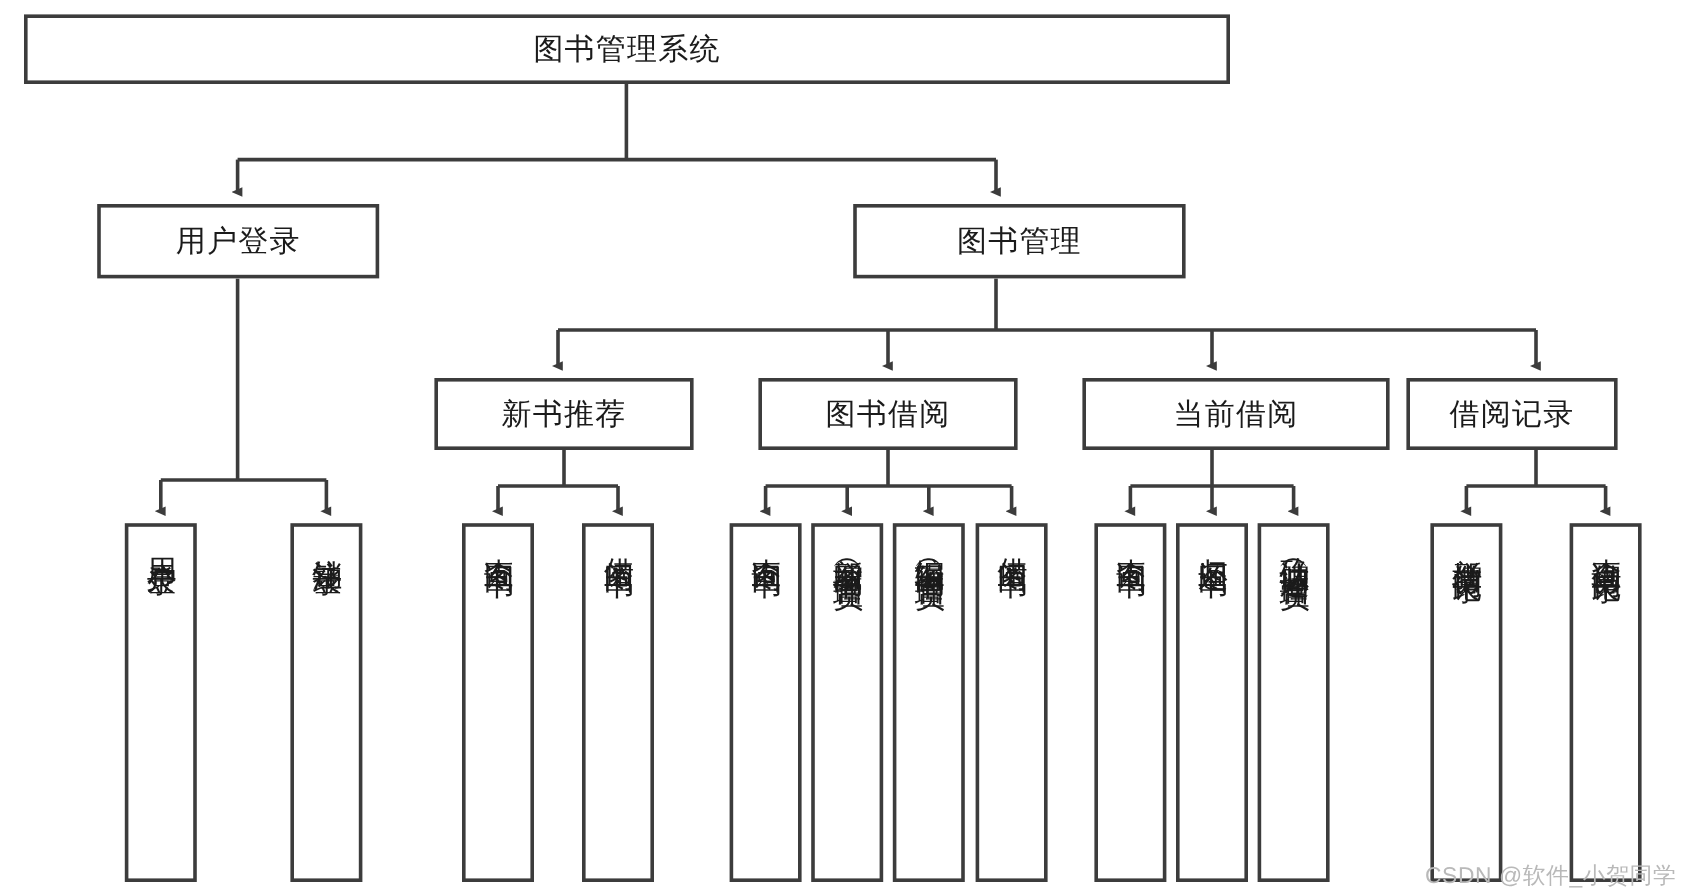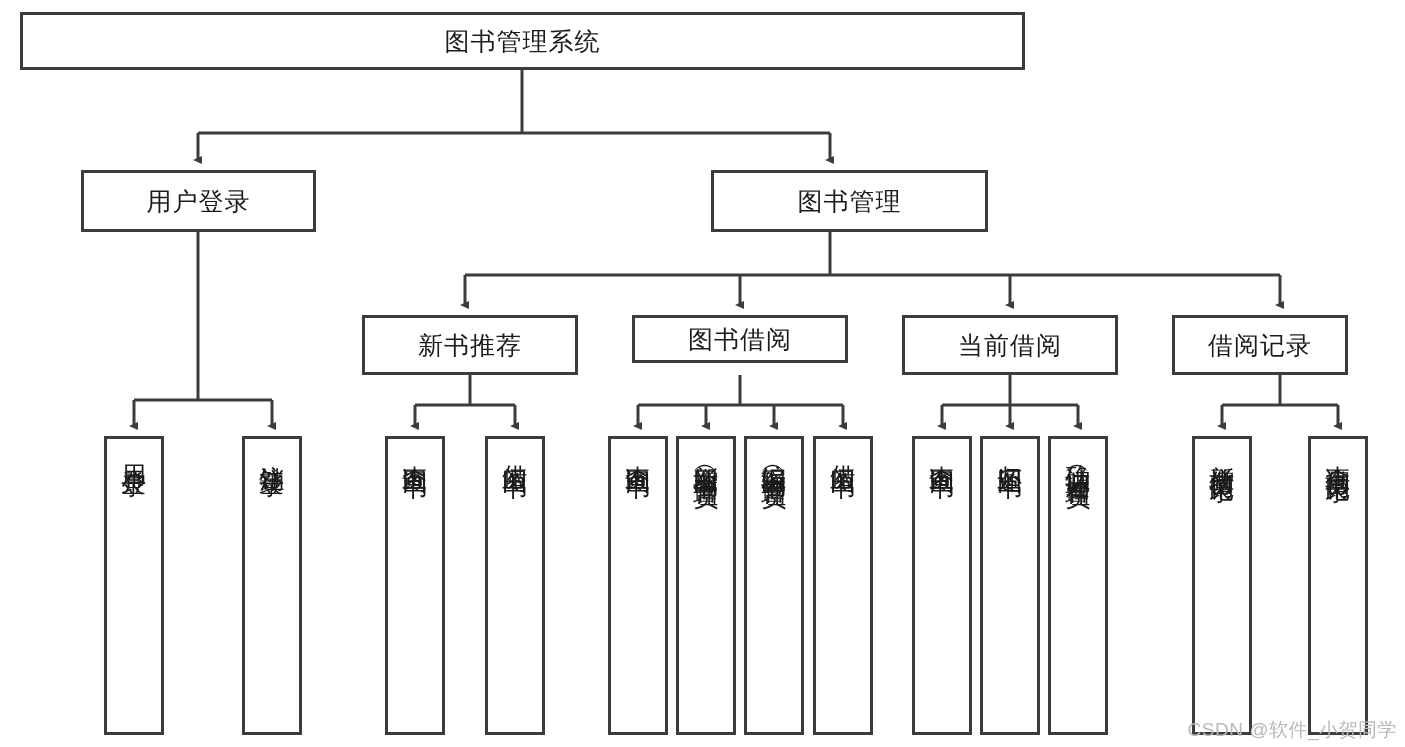--- a/index.html
+++ b/index.html
@@ -123,22 +123,22 @@
 
     </g>
   </svg>
 
   <div class="node horiz root" style="left:20px; top:12px; width:1005px; height:58px;">图书管理系统</div>
 
   <div class="node horiz" style="left:81px; top:170px; width:235px; height:62px;">用户登录</div>
   <div class="node horiz" style="left:711px; top:170px; width:277px; height:62px;">图书管理</div>
 
   <div class="node horiz" style="left:362px; top:315px; width:216px; height:60px;">新书推荐</div>
-  <div class="node horiz" style="left:632px; top:315px; width:216px; height:48px;">图书借阅</div>
-  <div class="node horiz" style="left:902px; top:315px; width:216px; height:60px;">当前借阅</div>
+  <div class="node horiz" style="left:632px; top:315px; width:216px; height:60px;">图书借阅</div>
+  <div class="node horiz" style="left:902px; top:315px; width:256px; height:60px;">当前借阅</div>
   <div class="node horiz" style="left:1172px; top:315px; width:176px; height:60px;">借阅记录</div>
 
   <div class="node vert" style="left:104px; top:436px; width:60px; height:299px;">
     <span class="vtext">用户登录</span>
   </div>
   <div class="node vert" style="left:242px; top:436px; width:60px; height:299px;">
     <span class="vtext">注销登录</span>
   </div>
 
   <div class="node vert" style="left:385px; top:436px; width:60px; height:299px;">

